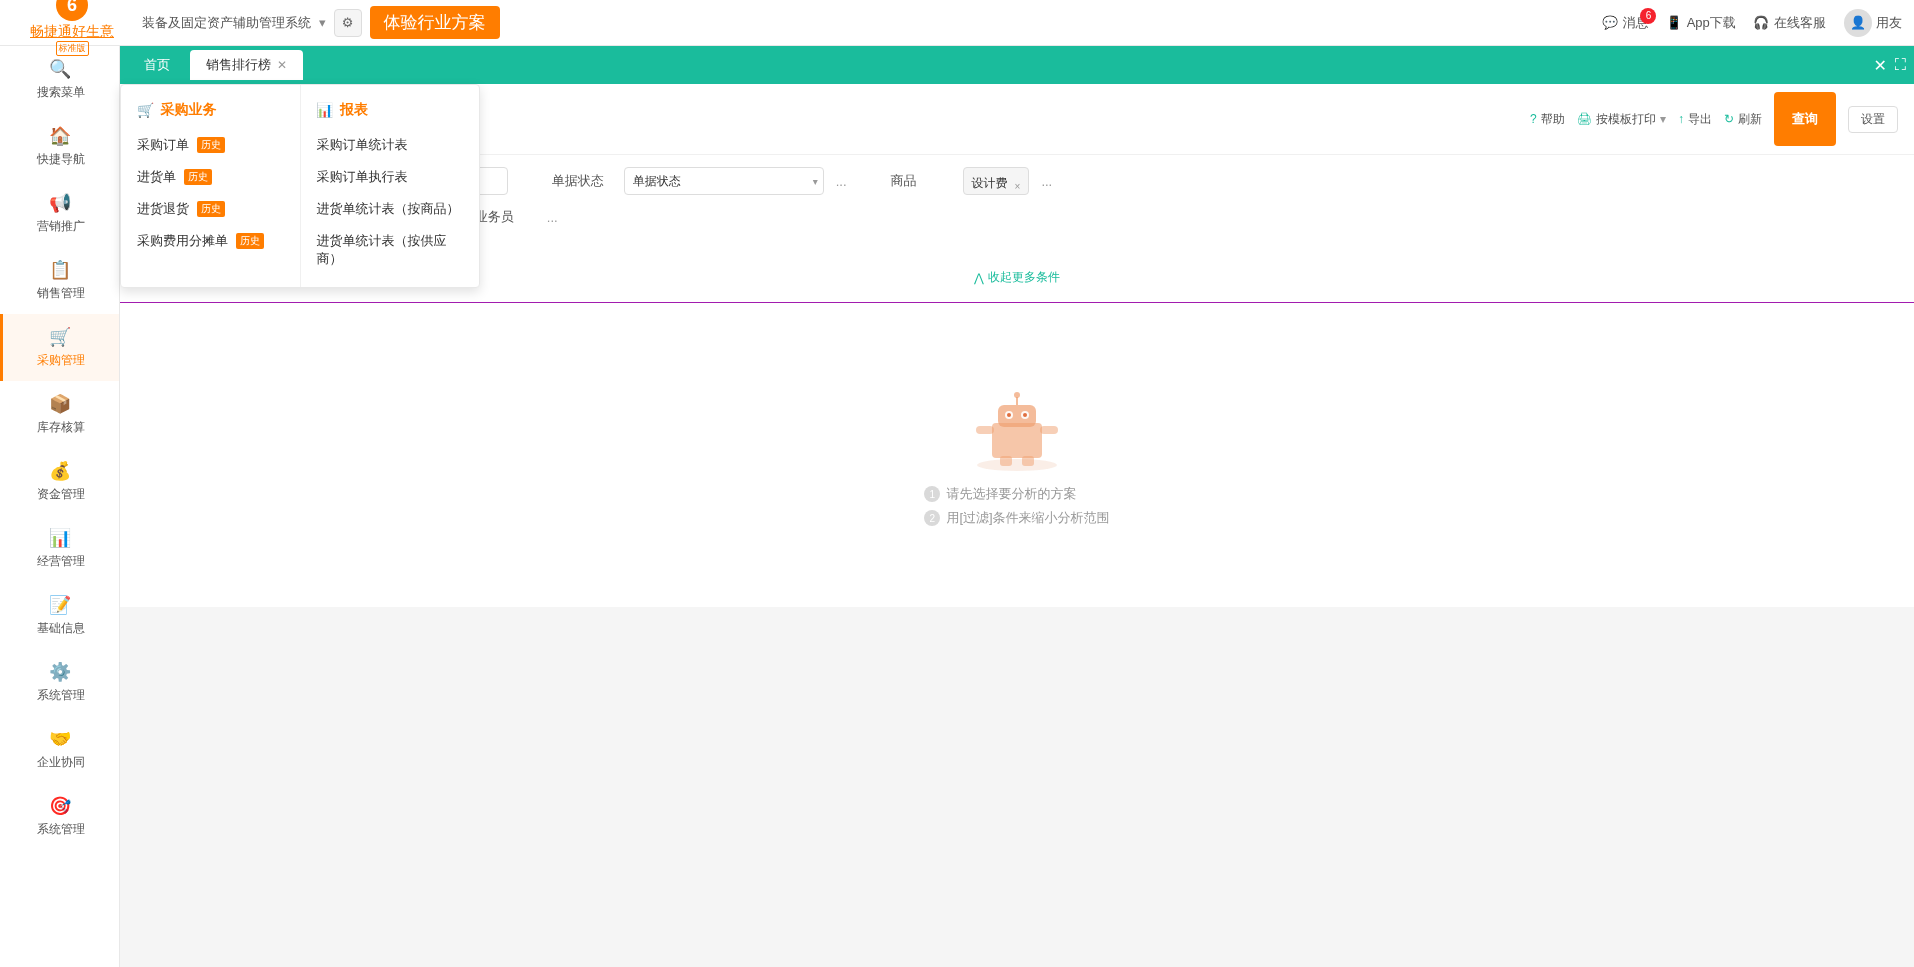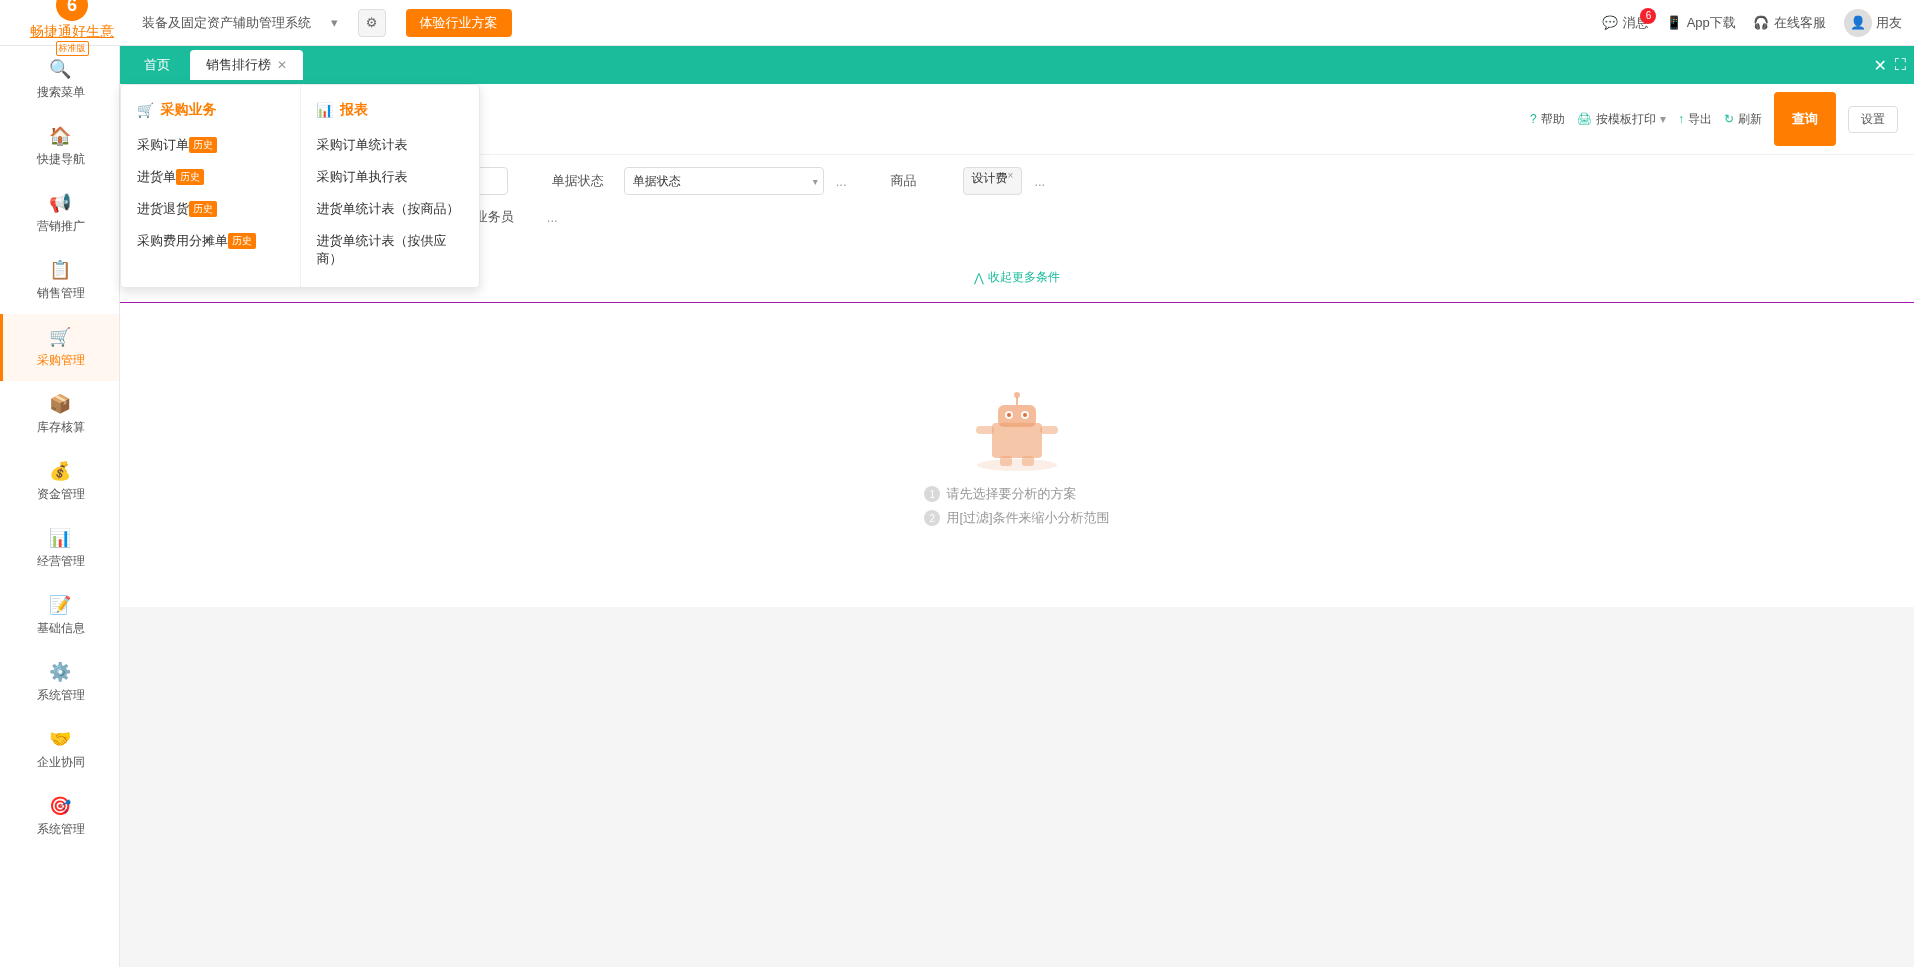--- a/index.html
+++ b/index.html
@@ -42,21 +42,21 @@
       font-size: 9px;
       color: #ff7d00;
       border: 1px solid #ff7d00;
       border-radius: 2px;
       padding: 0 2px;
     }
     .top-middle {
       flex: 1;
       display: flex;
       align-items: center;
-      gap: 20px;
+      gap: 8px;
       padding-left: 10px;
     }
     .system-title {
       font-size: 13px;
       color: #555;
     }
     .dropdown-arrow {
       cursor: pointer;
       color: #888;
     }
@@ -72,21 +72,21 @@
       cursor: pointer;
       color: #666;
     }
     .industry-btn {
       background: #ff7d00;
       color: #fff;
       border: none;
       border-radius: 4px;
       padding: 5px 14px;
       cursor: pointer;
-      font-size: 13px;
+      font-size: 17px;
     }
     .top-right {
       display: flex;
       align-items: center;
       gap: 18px;
       margin-left: auto;
     }
     .top-right-item {
       display: flex;
       align-items: center;
@@ -246,26 +246,26 @@
       border-radius: 4px;
       padding: 4px 8px;
       font-size: 12px;
       height: 28px;
       color: #333;
       background: #fff;
       min-width: 120px;
     }
     .filter-tag {
       display: flex;
-      align-items: flex-start;
+      align-items: flex-end;
       background: #f5f5f5;
       border: 1px solid #ddd;
       border-radius: 4px;
       padding: 2px 8px;
-      gap: 0;
+      gap: 7px;
       font-size: 12px;
       height: 28px;
     }
     .tag-close {
       cursor: pointer;
       color: #999;
       font-size: 10px;
     }
     .filter-select {
       border: 1px solid #ddd;
@@ -414,21 +414,21 @@
       font-size: 14px;
       font-weight: bold;
     }
     .dropdown-item {
       display: flex;
       align-items: center;
       padding: 7px 16px;
       cursor: pointer;
       color: #333;
       font-size: 13px;
-      gap: 0;
+      gap: 8px;
     }
     .history-tag {
       background: #ff7d00;
       color: #fff;
       font-size: 10px;
       border-radius: 2px;
       padding: 1px 4px;
       font-family: Liberation Serif, serif;
     }
   </style>

